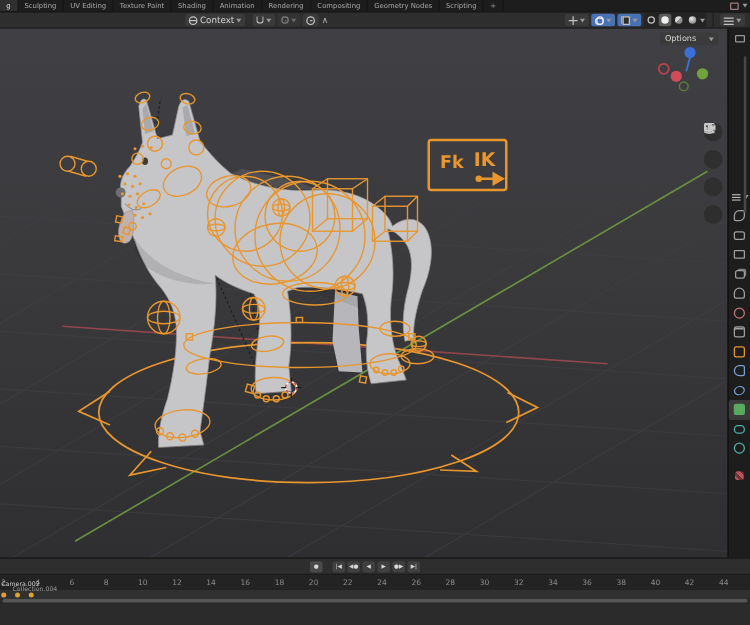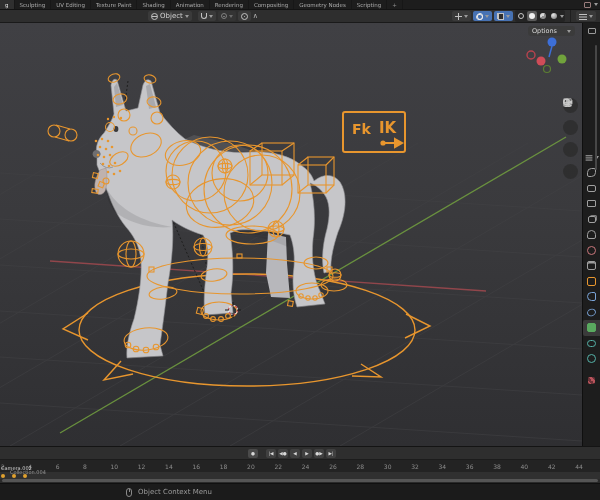--- a/index.html
+++ b/index.html
@@ -134,21 +134,21 @@
       <span class="mini-ic tint"></span>
       <span class="chev"></span>
     </div>
   </div>
 
   <div class="vheader">
     <div style="width:148px"></div>
     <div class="vh-group">
       <div class="pill">
         <span class="ic ic-globe"></span>
-        <span>Object</span>
+        <span>Context</span>
         <span class="chev"></span>
       </div>
       <div class="pill" style="margin-left:4px">
         <span class="ic ic-magnet"></span>
         <span class="chev"></span>
       </div>
       <div class="pill dim">
         <span class="ic ic-target"></span>
         <span class="chev"></span>
       </div>
@@ -542,18 +542,14 @@
     <div class="tl-channels">
       <div>Camera.002</div>
       <div class="ch2">Collection.004</div>
     </div>
   </div>
 
   <div class="hscroll">
       <div class="bar"></div>
     </div>
 
-  <div class="statusbar">
-    <span class="mouse-ic"></span>
-    <span>Object Context Menu</span>
-  </div>
 
 </div>
 
 </body></html>

